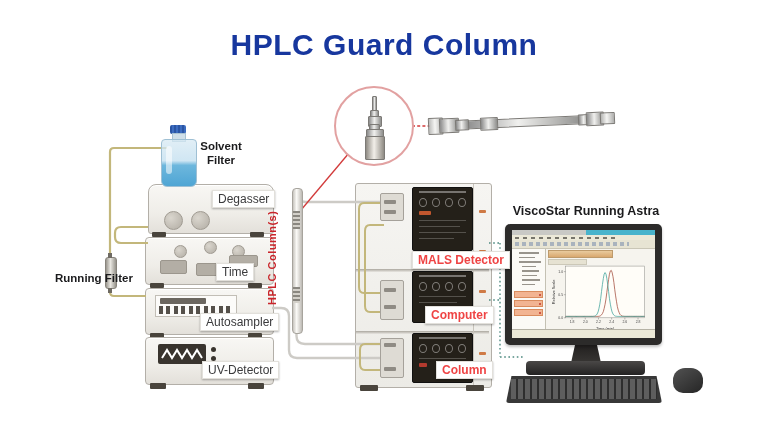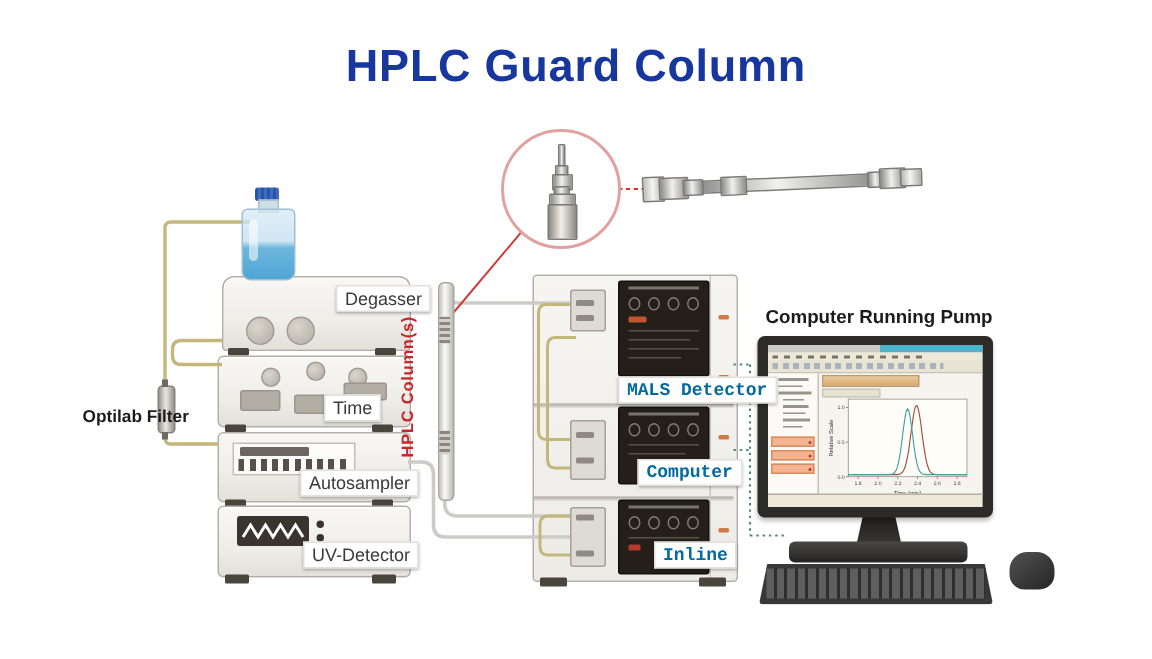--- a/index.html
+++ b/index.html
@@ -7,21 +7,21 @@
          font-family:"Liberation Sans",sans-serif;color:#1c1c1e;}
   .title{position:absolute;left:0;top:28px;width:768px;margin:0;text-align:center;
          font-size:30px;font-weight:700;color:#17379e;letter-spacing:.5px;}
   
   .abs{position:absolute;}
   .unit{position:absolute;background:linear-gradient(180deg,#f8f7f4 0%,#efede8 60%,#e3e0da 100%);
         border:1px solid #b3afa8;border-radius:4px;box-shadow:inset 0 1px 0 #fff;}
   .foot{position:absolute;height:5px;background:#49443c;border-radius:1px;}
   .plabel{position:absolute;background:#fff;border:1px solid #e2e0db;box-shadow:0 1px 2px rgba(0,0,0,.3);
           font-size:12px;color:#3a3a3c;padding:1px 5px;white-space:nowrap;z-index:7;}
-  .plabel.bold{font-weight:700;color:#0369a1;font-family:Liberation Mono, monospace;}
+  .plabel.bold{font-weight:700;color:#ef4444;}
   .flabel{position:absolute;font-weight:700;font-size:11.5px;color:#1b1b1d;line-height:1.2;z-index:7;}
   .wires{position:absolute;left:0;top:0;z-index:4;pointer-events:none;}
   
   .bottle-cap{position:absolute;left:170px;top:125px;width:16px;height:9px;background:
      repeating-linear-gradient(90deg,#2a55a4 0 2px,#3c6cc0 2px 4px);border-radius:2px;z-index:5;}
   .bottle-neck{position:absolute;left:172px;top:133px;width:12px;height:7px;background:#cfdfe9;border:1px solid #a8c2d2;z-index:5;}
   .bottle-body{position:absolute;left:161px;top:139px;width:34px;height:46px;border:1px solid #9fc0d4;
      border-radius:4px 4px 6px 6px;background:linear-gradient(180deg,rgba(215,233,243,.75) 0%,rgba(196,224,240,.8) 45%,#6db7dd 55%,#4fa5d4 100%);z-index:5;}
   .bottle-body:after{content:"";position:absolute;left:4px;top:6px;width:6px;height:28px;background:rgba(255,255,255,.55);border-radius:3px;}
   
@@ -239,21 +239,21 @@
 
   <div class="omark" style="left:479px;top:210px;"></div>
   <div class="omark" style="left:479px;top:250px;"></div>
   <div class="omark" style="left:479px;top:290px;"></div>
   <div class="omark" style="left:479px;top:316px;"></div>
   <div class="omark" style="left:479px;top:352px;"></div>
   <div class="omark" style="left:479px;top:374px;"></div>
   <div class="foot" style="left:360px;top:385px;width:18px;height:6px;"></div>
   <div class="foot" style="left:466px;top:385px;width:18px;height:6px;"></div>
 
-  <div class="flabel" style="left:505px;top:204px;width:162px;text-align:center;font-size:12.5px;">Computer Running Pump</div>
+  <div class="flabel" style="left:505px;top:204px;width:162px;text-align:center;font-size:12.5px;">ViscoStar Running Astra</div>
   <div class="bezel">
     <div class="screenfc">
       <div class="scr-title"></div>
       <div class="scr-menu"></div>
       <div class="scr-tool"></div>
       <div class="scr-left">
         <div class="tln" style="width:20px;"></div>
           <div class="tln" style="width:16px;"></div>
         <div class="tln" style="width:22px;"></div>
           <div class="tln" style="width:14px;margin-left:10px;"></div>
@@ -298,22 +298,23 @@
       <div class="scr-status"></div>
     </div>
   </div>
   <div class="stand"></div>
   <div class="mbase"></div>
   <div class="keyboard">
       <div class="keys"></div>
     </div>
   <div class="mouse"></div>
 
-  <div class="plabel" style="left:224px;top:190px;text-align:center;">Degasser</div>
+  <div class="plabel" style="left:212px;top:190px;text-align:center;">Degasser</div>
   <div class="plabel" style="left:216px;top:263px;">Time</div>
   <div class="plabel" style="left:200px;top:313px;">Autosampler</div>
   <div class="plabel" style="left:202px;top:361px;">UV-Detector</div>
   <div class="plabel bold" style="left:412px;top:251px;">MALS Detector</div>
   <div class="plabel bold" style="left:425px;top:306px;">Computer</div>
-  <div class="plabel bold" style="left:436px;top:361px;">Inline</div>
-  <div class="flabel" style="left:55px;top:272px;">Optilab Filter</div>
+  <div class="plabel bold" style="left:436px;top:361px;">Column</div>
+  <div class="flabel" style="left:193px;top:140px;width:56px;text-align:center;">Solvent Filter</div>
+  <div class="flabel" style="left:55px;top:272px;">Running Filter</div>
 
 </div>
 
 </body></html>

